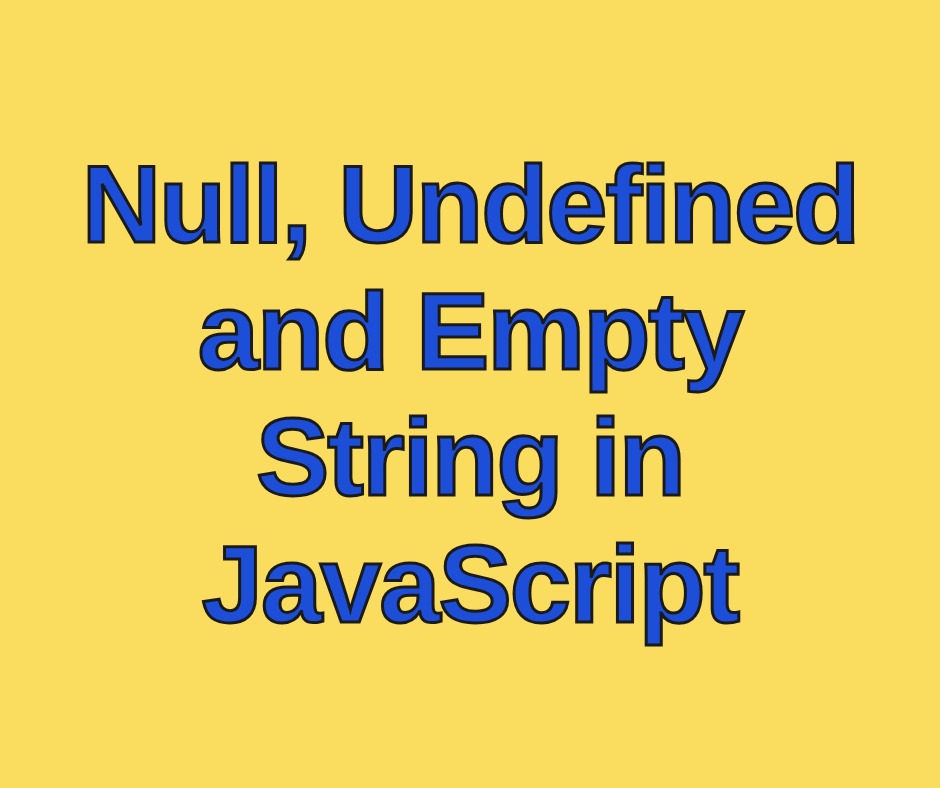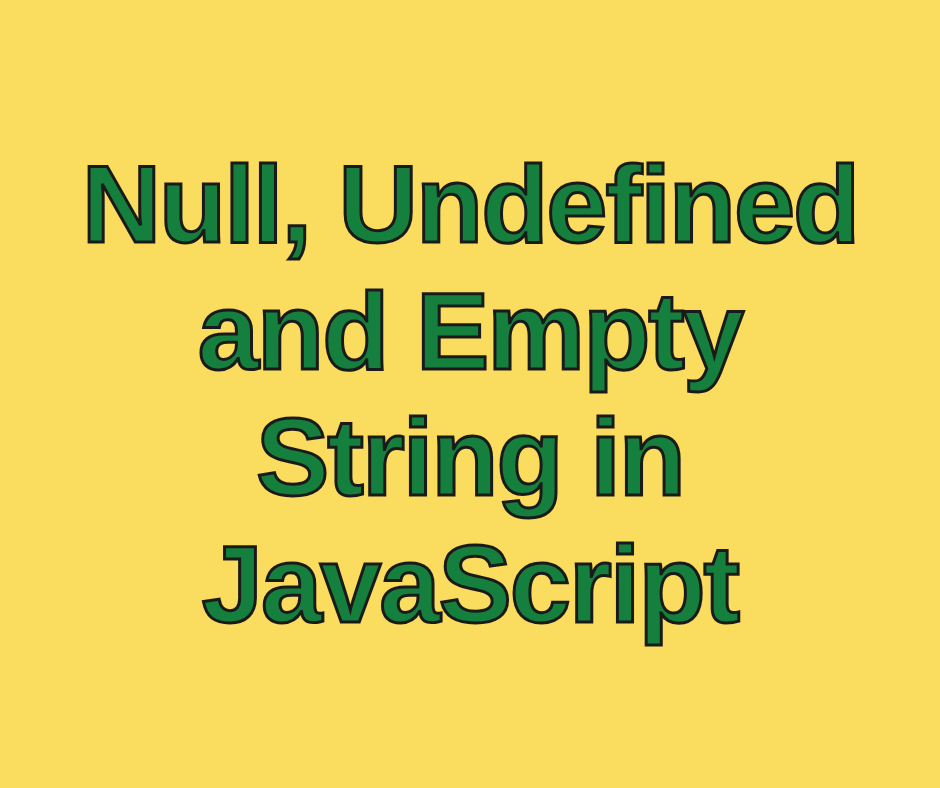--- a/index.html
+++ b/index.html
@@ -14,21 +14,21 @@
       display: flex;
       align-items: center;
       justify-content: center;
       overflow: hidden;
     }
     .title-text {
       font-family: 'Arial Black', 'Comic Sans MS', sans-serif;
       font-weight: 900;
       font-size: 110px;
       line-height: 1.15;
-      color: #15803d;
+      color: #1d4ed8;
       text-align: center;
       letter-spacing: -2px;
       -webkit-text-stroke: 3px #1a1a1a;
       padding: 0 40px;
     }
   </style>
 </head>
 <body>
 
 <div class="title-text">Null, Undefined and Empty String in JavaScript</div>

